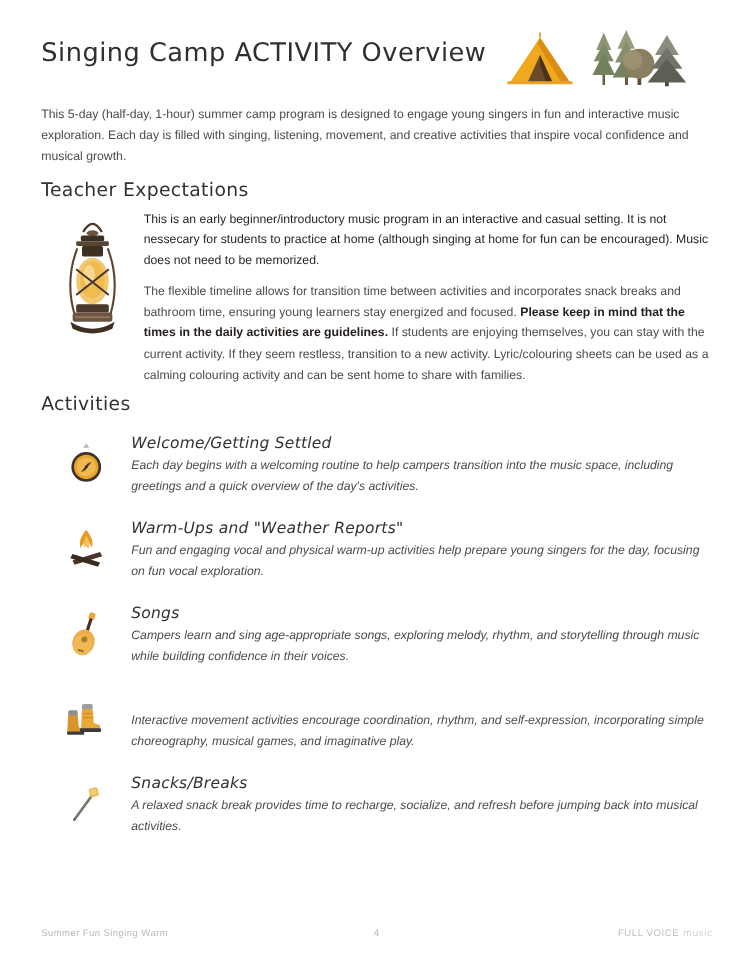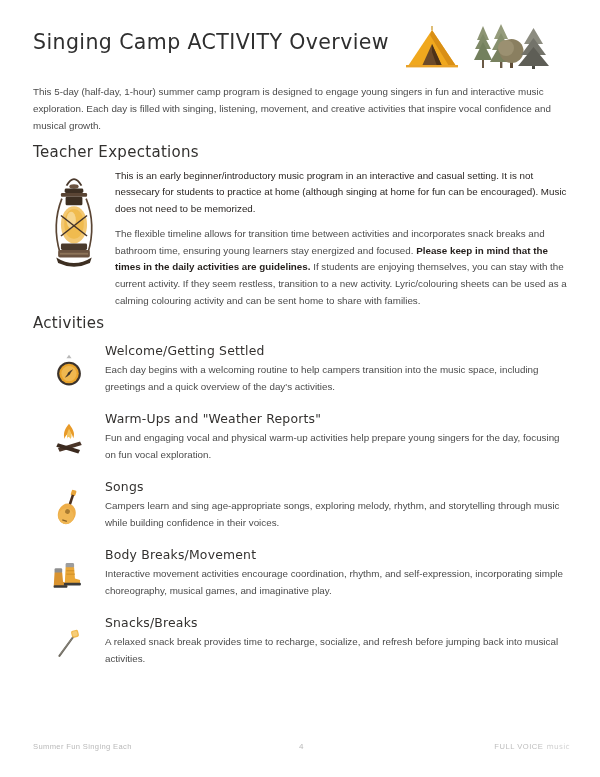--- a/index.html
+++ b/index.html
@@ -115,23 +115,24 @@
   
   .activities {
     position: absolute;
     left: 33px;
     top: 340px;
     width: 538px;
   }
   .activity {
     position: relative;
     display: flex;
-    align-items: center;
+    align-items: flex-end;
     margin-bottom: 10px;
     min-height: 56px;
+    font-style: italic;
   }
   .activity-icon {
     flex: 0 0 72px;
     width: 72px;
     height: 54px;
     display: flex;
     align-items: center;
     justify-content: center;
     padding-top: 4px;
   }
@@ -335,21 +336,20 @@
 
           <g>
             <rect x="18" y="6" width="10" height="6" rx="1.6" fill="#9d9d9d"></rect>
             <path d="M18 11 L28 11 L29 24 L35 26 L35 31 L17 31 Z" fill="#eaa738"></path>
             <path d="M19 15 L28 15 M19 19 L29 19" stroke="#c98a26" stroke-width="1"></path>
             <rect x="16" y="29" width="20" height="3.4" rx="1.2" fill="#3b3b3b"></rect>
           </g>
         </svg>
       </div>
       <div class="activity-body">
-        <div class="activity-title">Body Breaks/Movement</div>
         <div class="activity-desc">Interactive movement activities encourage coordination, rhythm, and self-expression, incorporating simple choreography, musical games, and imaginative play.</div>
       </div>
     </div>
 
     <div class="activity">
       <div class="activity-icon">
         <svg viewBox="0 0 40 44" width="32" height="38" aria-hidden="true">
           <line x1="8" y1="38" x2="27" y2="12" stroke="#6e6a60" stroke-width="2.6" stroke-linecap="round"></line>
           <line x1="9" y1="36" x2="26" y2="13" stroke="#8d8a80" stroke-width="1" stroke-linecap="round"></line>
           <rect x="23" y="6" width="9" height="9" rx="2.4" fill="#f0b94f" transform="rotate(-14 27.5 10.5)"></rect>
@@ -358,21 +358,21 @@
       </div>
       <div class="activity-body">
         <div class="activity-title">Snacks/Breaks</div>
         <div class="activity-desc">A relaxed snack break provides time to recharge, socialize, and refresh before jumping back into musical activities.</div>
       </div>
     </div>
 
   </div>
 
   <div class="footer">
-    <div class="footer-left">Summer Fun Singing Each</div>
+    <div class="footer-left">Summer Fun Singing Warm</div>
     <div class="footer-center">4</div>
     <div class="footer-right">
       <span class="footer-brand">FULL VOICE</span>
       <span class="footer-logo">music</span>
     </div>
   </div>
 
 </div>
 
 </body></html>

